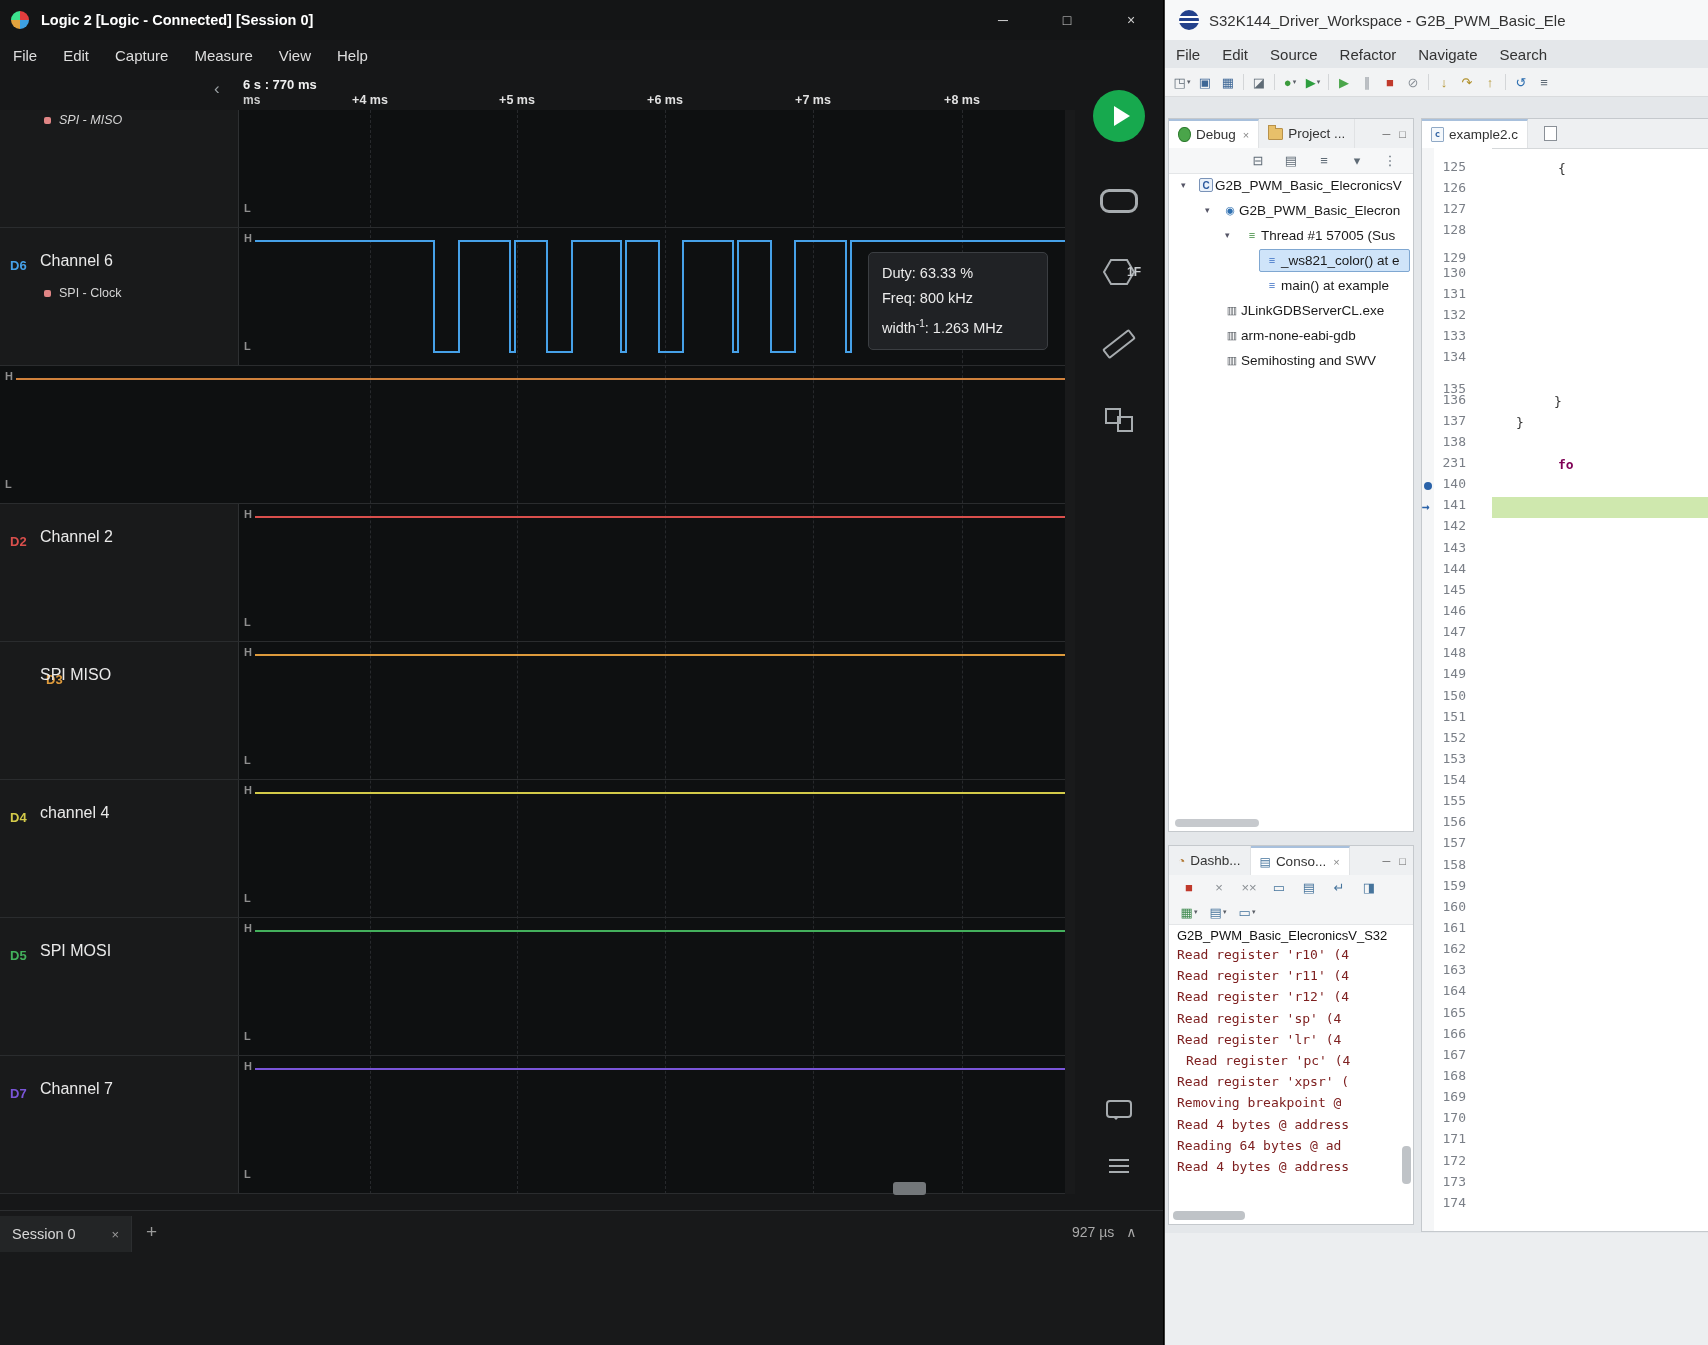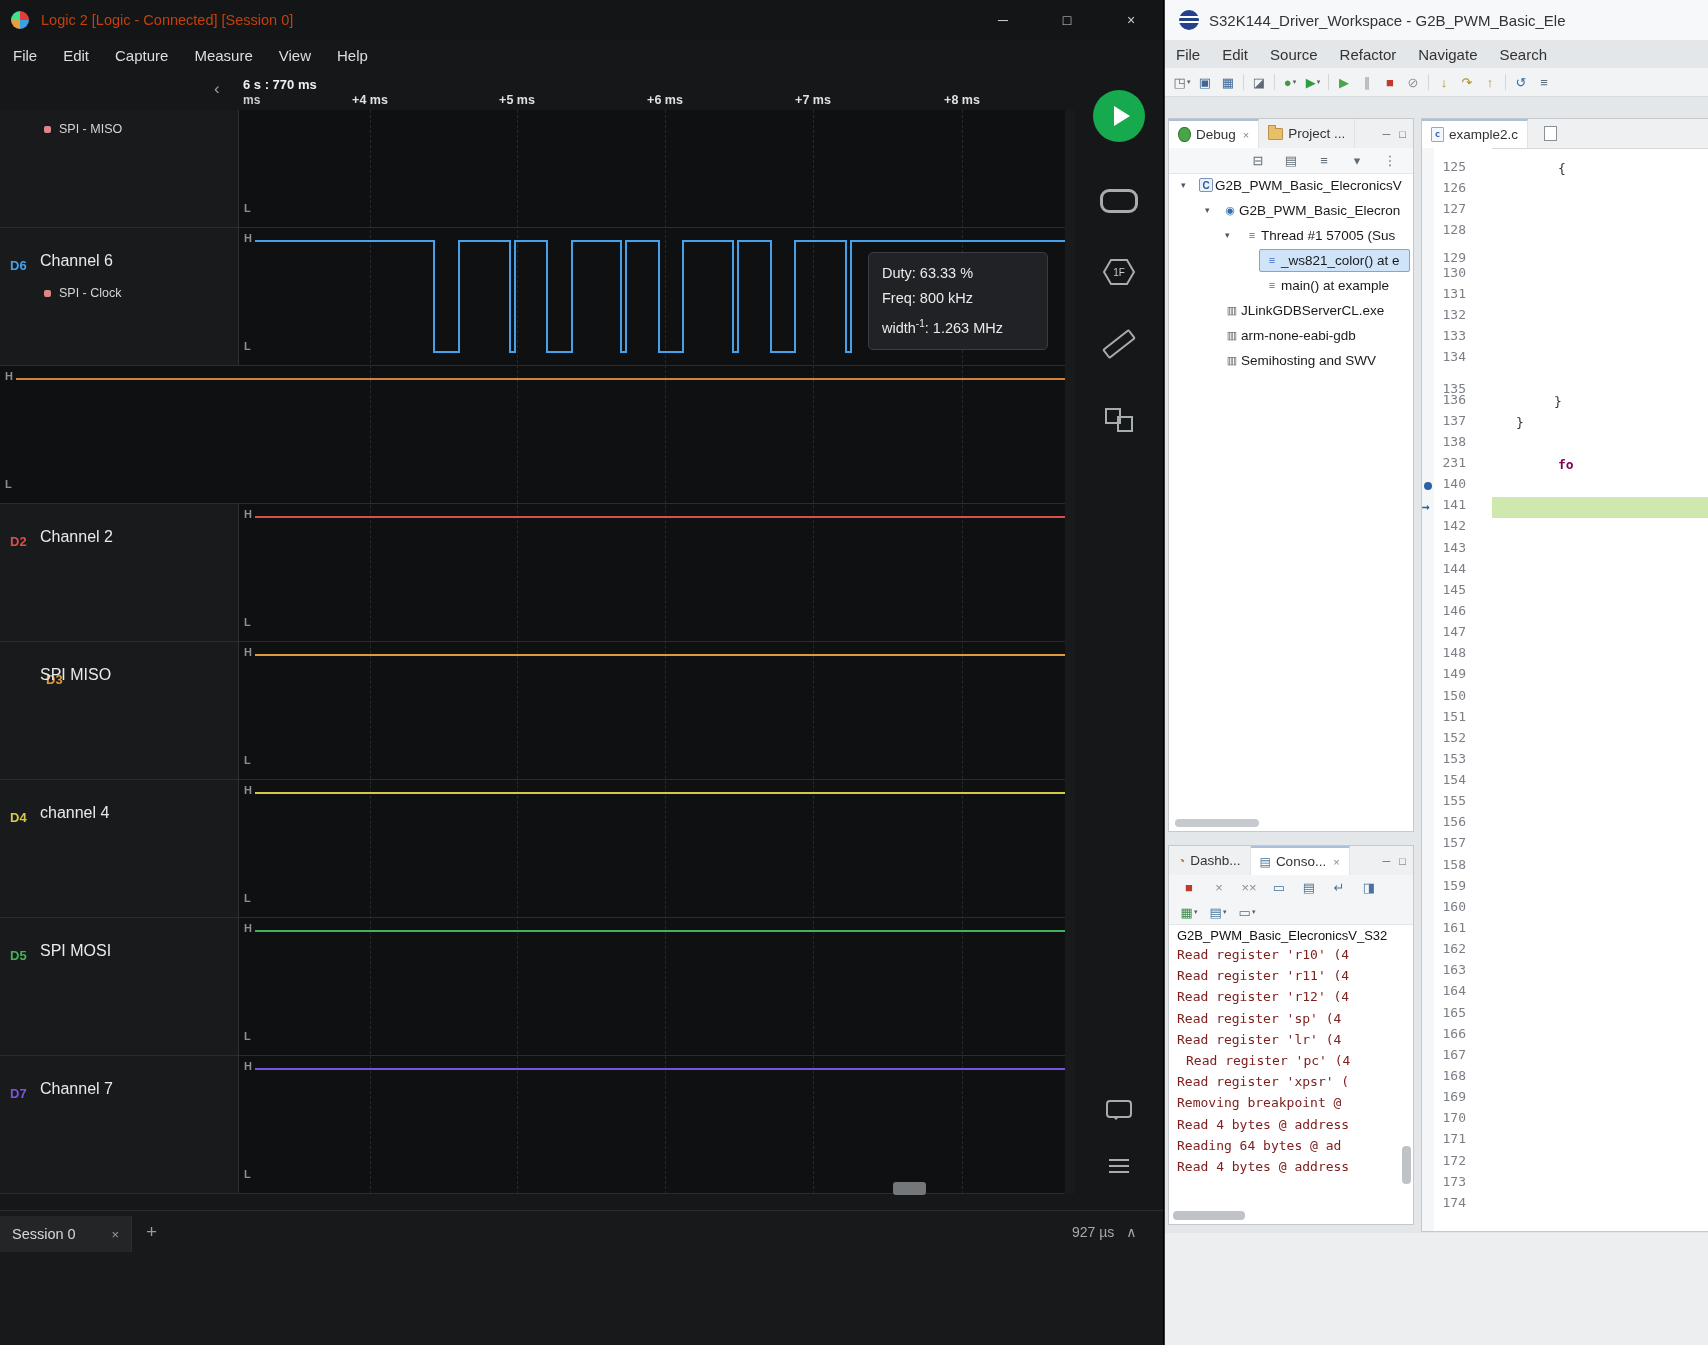--- a/index.html
+++ b/index.html
@@ -4,21 +4,21 @@
 <style>
   html,body{margin:0;padding:0;background:#000;}
   .screen{position:relative;width:1708px;height:1345px;overflow:hidden;background:#000;
           font-family:"Liberation Sans",sans-serif;}
 
   
   .logic{position:absolute;left:0;top:0;width:1163px;height:1345px;background:#161718;color:#e8e8e8;}
   .lg-titlebar{position:absolute;top:0;left:0;right:0;height:40px;background:#141516;display:flex;align-items:center;}
   .lg-logo{width:18px;height:18px;margin-left:11px;border-radius:50%;flex:none;
            background:conic-gradient(#e23d3d 0 25%,#3da0e2 0 50%,#e2a23d 0 75%,#3de28f 0 100%);}
-  .lg-title{margin-left:12px;font-size:14.5px;color:#c2410c;}
+  .lg-title{margin-left:12px;font-size:14.5px;color:#ffffff;font-weight:bold;}
   .lg-wincontrols{margin-left:auto;display:flex;height:100%;}
   .lg-winbtn{width:64px;height:100%;display:flex;align-items:center;justify-content:center;color:#cfcfcf;font-size:14px;}
   .lg-menubar{position:absolute;top:40px;left:0;height:30px;display:flex;align-items:center;font-size:15px;color:#dedede;}
   .lg-menu-item{padding:0 13px;}
   .lg-ruler{position:absolute;top:75px;left:0;width:1065px;height:35px;}
   .lg-chev{position:absolute;left:214px;top:4px;font-size:17px;color:#9aa0a3;}
   .lg-cursor1{position:absolute;left:243px;top:2px;font-size:13px;font-weight:bold;color:#f0f0f0;white-space:nowrap;}
   .lg-cursor2{position:absolute;left:243px;top:18px;font-size:12px;font-weight:bold;color:#cdcdcd;}
   .lg-tick{position:absolute;top:18px;transform:translateX(-50%);font-size:12.5px;font-weight:bold;color:#e0e0e0;white-space:nowrap;}
   .lg-rows{position:absolute;top:110px;left:0;width:1065px;height:1084px;background:#0e1011;}
@@ -38,22 +38,22 @@
               border-radius:5px;padding:8px 13px;font-size:14.5px;line-height:25px;color:#ebebeb;z-index:10;}
   .lg-tooltip sup{font-size:10px;}
   .lg-vscroll{position:absolute;left:1065px;top:110px;width:10px;height:1084px;background:#191a1b;}
   .lg-hthumb{position:absolute;left:893px;top:1182px;width:33px;height:13px;background:#73777a;border-radius:3px;z-index:11;}
   .lg-sidebar{position:absolute;right:0;top:70px;width:88px;bottom:135px;background:#161718;}
   .sb{position:absolute;left:50%;transform:translateX(-50%);}
   .sb-play{top:20px;width:52px;height:52px;border-radius:50%;background:#17a94e;display:flex;align-items:center;justify-content:center;}
   .sb-play-tri{width:0;height:0;border-left:16px solid #fff;border-top:10px solid transparent;border-bottom:10px solid transparent;margin-left:6px;}
   .sb-device{top:119px;width:38px;height:24px;border:3px solid #a7acaf;border-radius:9px;box-sizing:border-box;}
   .sb-trigger{top:188px;width:34px;height:28px;}
-  .sb-trig-label{position:absolute;left:0;top:0;width:34px;height:28px;display:flex;align-items:center;justify-content:center;
-                 font-size:10px;font-weight:normal;color:#c7cbce;}
+  .sb-trig-label{position:absolute;left:15px;top:0;width:34px;height:28px;display:flex;align-items:center;justify-content:center;
+                 font-size:12px;font-weight:bold;color:#c7cbce;}
   .sb-measure{top:268px;width:34px;height:12px;border:2px solid #a7acaf;border-radius:2px;transform:translateX(-50%) rotate(-38deg);box-sizing:border-box;}
   .sb-layout{top:338px;width:28px;height:24px;}
   .sb-layout::before{content:"";position:absolute;left:0;top:0;width:12px;height:12px;border:2px solid #a7acaf;}
   .sb-layout::after{content:"";position:absolute;right:0;bottom:0;width:12px;height:12px;border:2px solid #a7acaf;}
   .sb-chat{top:1030px;width:26px;height:18px;border:2px solid #a7acaf;border-radius:4px;box-sizing:border-box;}
   .sb-chat::after{content:"";position:absolute;left:4px;bottom:-8px;border:4px solid transparent;border-top-color:#a7acaf;}
   .sb-menu{top:1085px;width:20px;}
   .sb-menu span{display:block;width:20px;height:2px;background:#a7acaf;margin:4px 0;}
   .lg-bottombar{position:absolute;left:0;top:1210px;width:1163px;height:135px;background:#18191a;border-top:1px solid #2c2e30;}
   .session-tab{position:absolute;left:0;top:5px;width:132px;height:36px;background:#232526;border-right:1px solid #2c2e30;
@@ -161,21 +161,21 @@
       </div>
 
     <div class="lg-rows">
         <div class="lg-grid-v" style="left: 370px;"></div>
         <div class="lg-grid-v" style="left: 517px;"></div>
         <div class="lg-grid-v" style="left: 665px;"></div>
         <div class="lg-grid-v" style="left: 813px;"></div>
         <div class="lg-grid-v" style="left: 962px;"></div>
         <div class="lg-row" style="height: 118px;">
           <div class="lg-row-label">
-            <div class="ch-sub" style="top: 12px;">
+            <div class="ch-sub" style="top: 3px; font-style: italic;">
               <div class="ch-dot" style="background: rgb(224, 133, 133);"></div>
               <div class="ch-subtext">SPI - MISO</div>
             </div>
           </div>
           <div class="lg-row-wave">
             <div class="hl hl-l" style="top: 92px;">L</div>
           </div>
         </div>
         <div class="lg-row" style="height: 138px;">
           <div class="lg-row-label">

